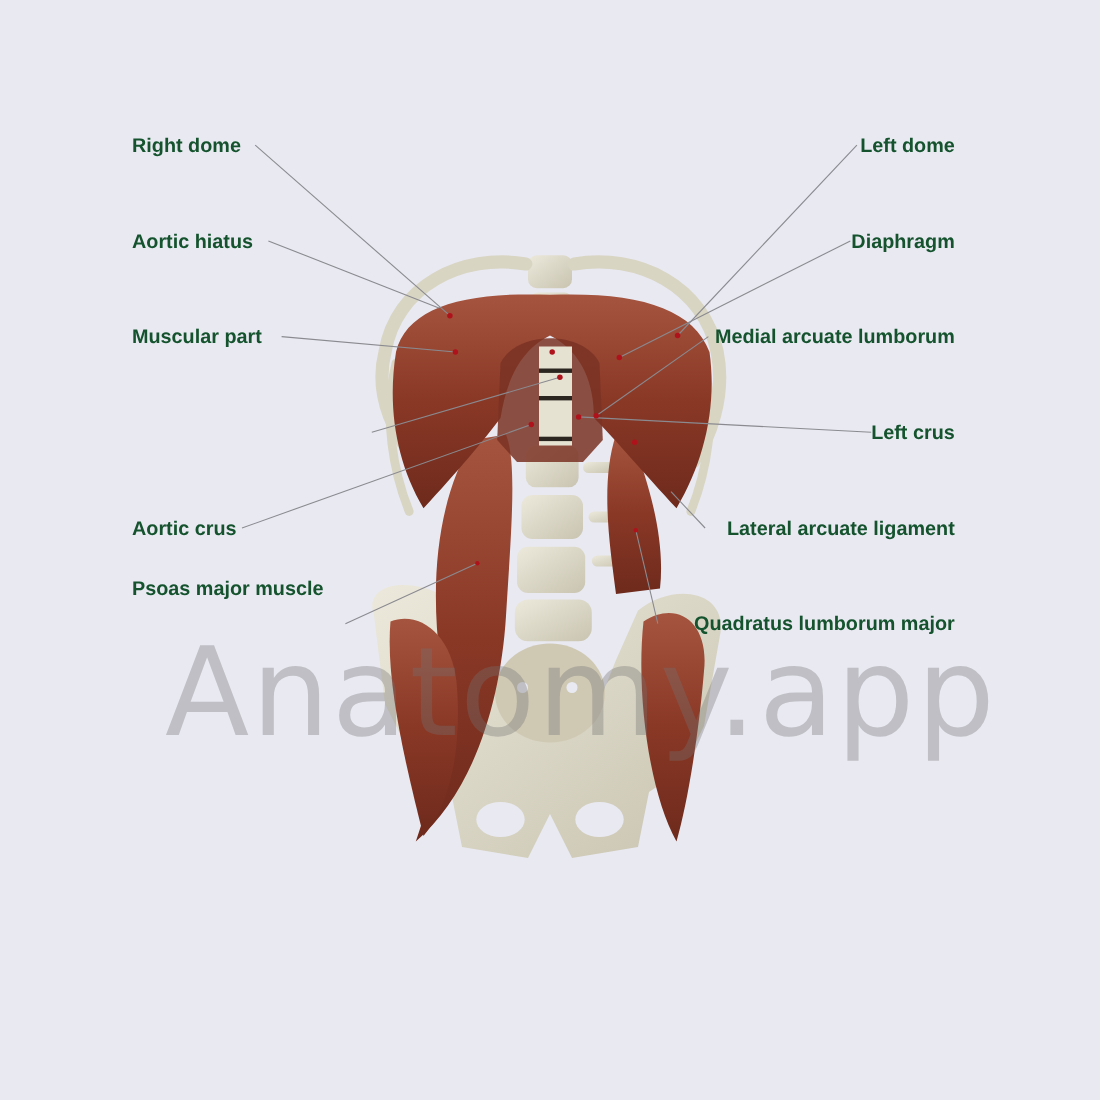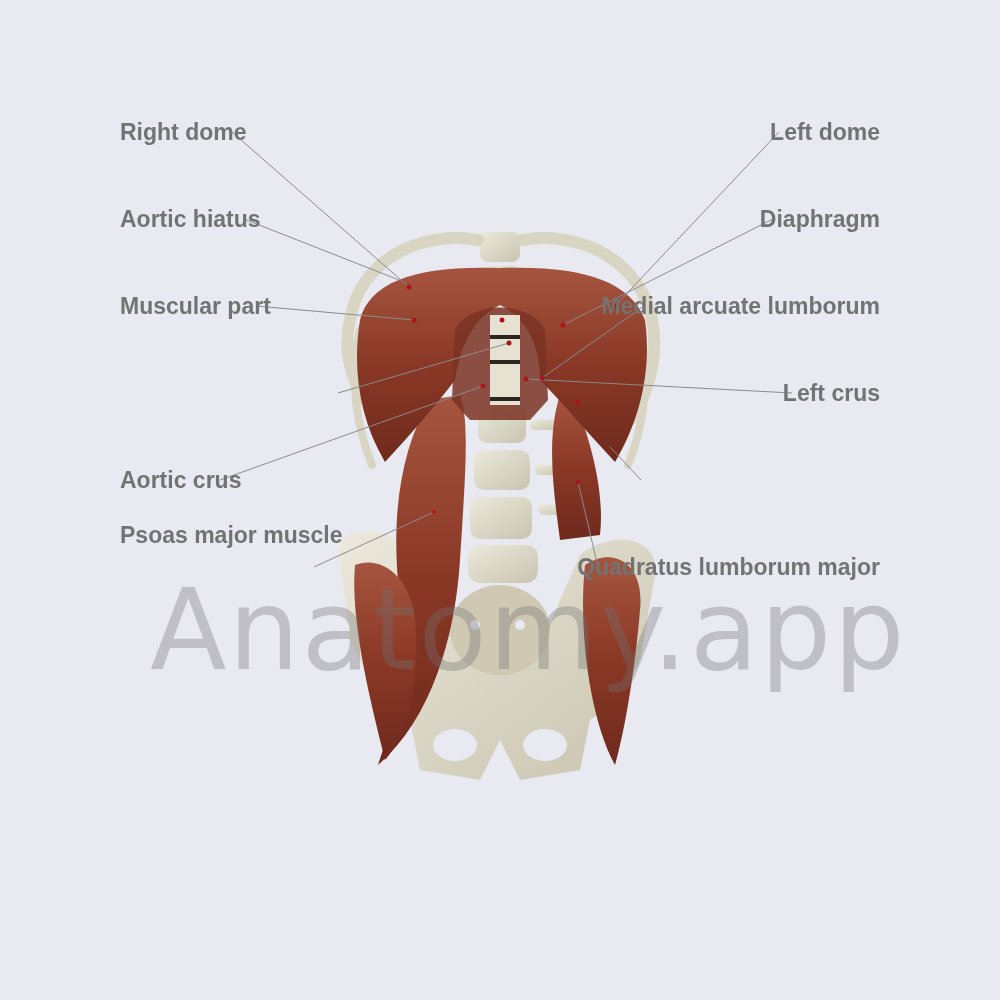--- a/index.html
+++ b/index.html
@@ -1,21 +1,21 @@
 <!DOCTYPE html>
 <html><head>
 <meta charset="utf-8">
 <style>
   html, body { margin:0; padding:0; }
   body { width:1000px; height:1000px; background:#e9e9f2; position:relative; overflow:hidden;
          font-family:"Liberation Sans", sans-serif; }
   .stage { position:absolute; left:0; top:0; width:1000px; height:1000px; }
-  .label { position:absolute; font-weight:bold; font-size:23px; color:#737373; white-space:nowrap; line-height:22px; }
+  .label { position:absolute; font-weight:bold; font-size:18px; color:#14532d; white-space:nowrap; line-height:22px; }
   .label.left { left:120px; }
-  .label.right { right:120px; text-align:left; }
+  .label.right { right:132px; text-align:left; }
   .watermark { position:absolute; left:150px; top:565px; font-size:112px; color:#737373; opacity:0.35;
                font-family:"DejaVu Sans", sans-serif; letter-spacing:2px; font-weight:normal; }
   svg { position:absolute; left:0; top:0; }
 </style>
 </head>
 <body>
 
 <div class="stage">
 
   <svg width="1000" height="1000" viewBox="0 0 1000 1000">
@@ -113,14 +113,15 @@
   <div class="label left" style="top:121px">Right dome</div>
   <div class="label left" style="top:208px">Aortic hiatus</div>
   <div class="label left" style="top:295px">Muscular part</div>
   <div class="label left" style="top:469px">Aortic crus</div>
   <div class="label left" style="top:524px">Psoas major muscle</div>
 
   <div class="label right" style="top:121px">Left dome</div>
   <div class="label right" style="top:208px">Diaphragm</div>
   <div class="label right" style="top:295px">Medial arcuate lumborum</div>
   <div class="label right" style="top:382px">Left crus</div>
+  <div class="label right" style="top:469px">Lateral arcuate ligament</div>
   <div class="label right" style="top:556px">Quadratus lumborum major</div>
 </div>
 
 </body></html>

